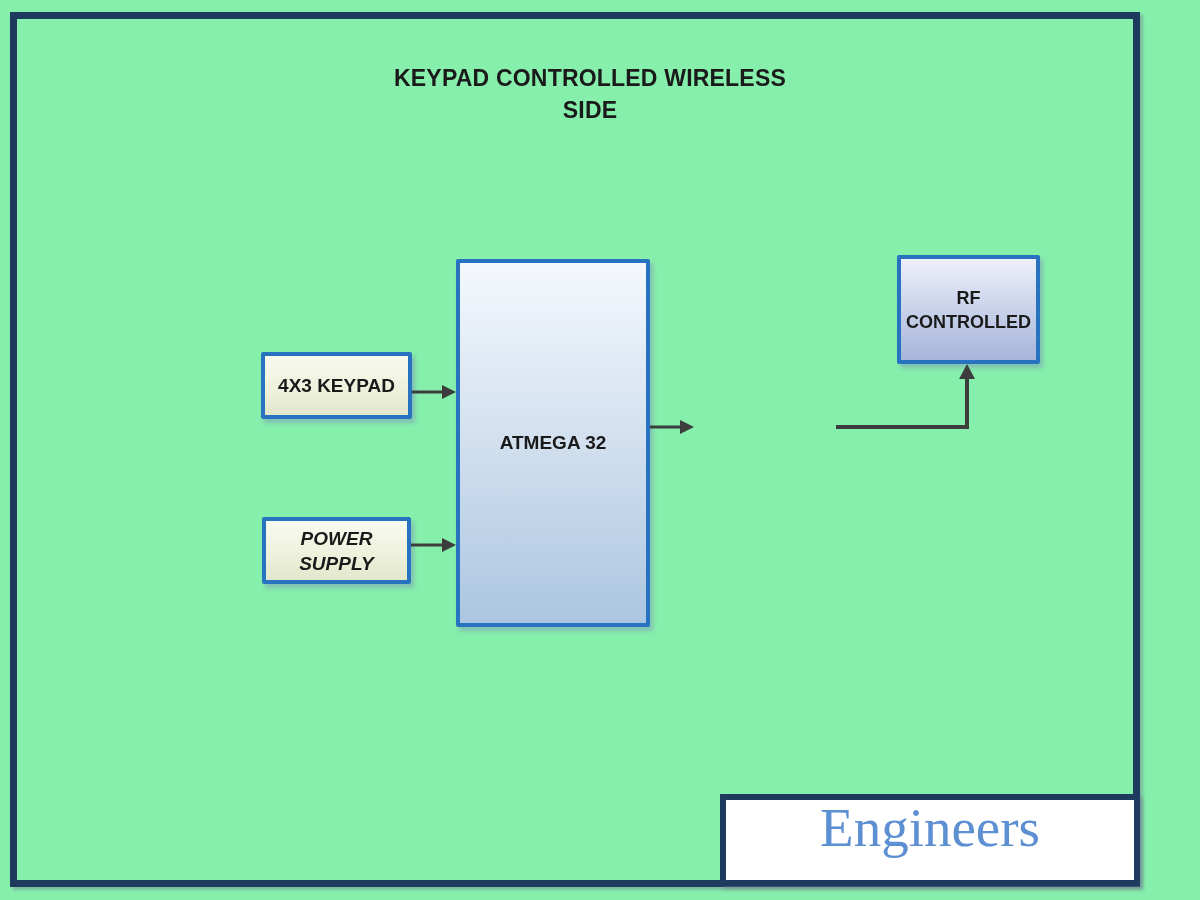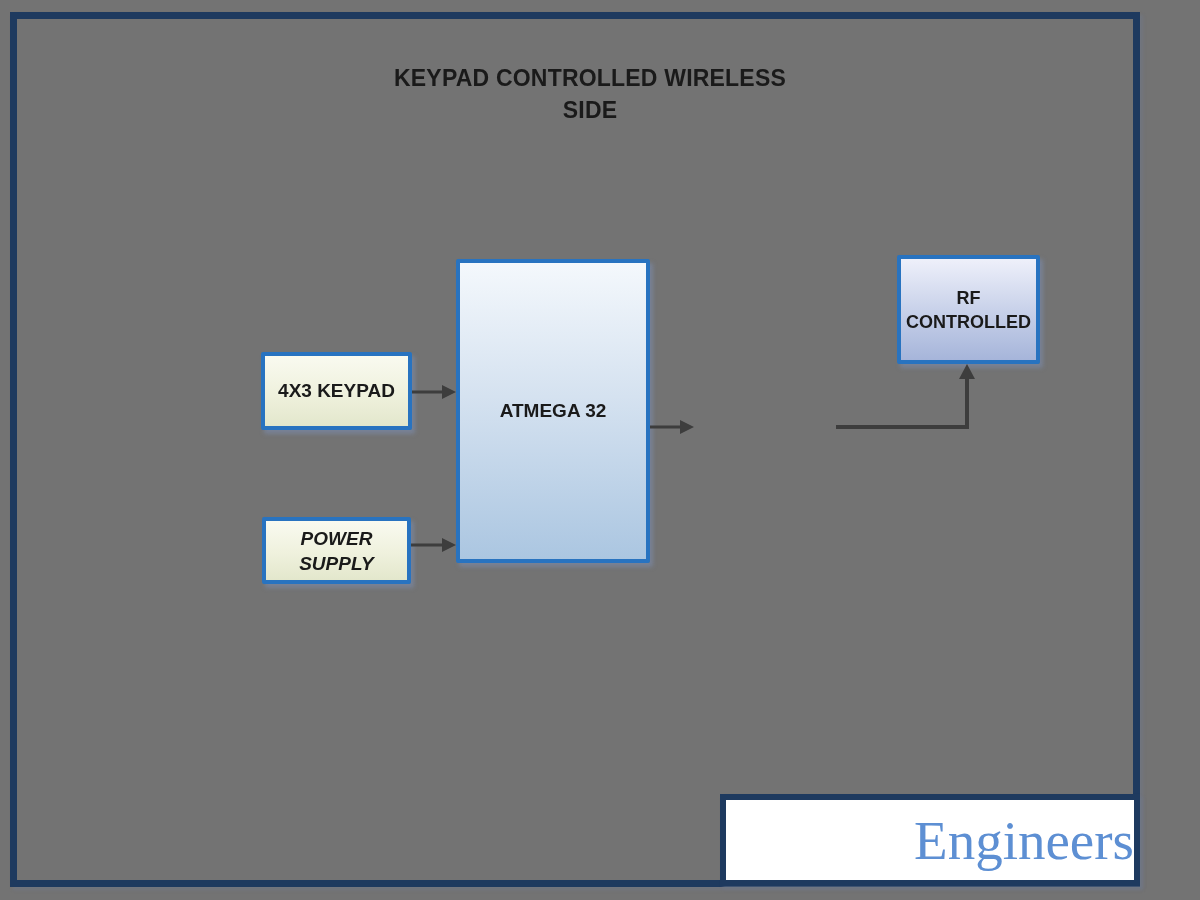--- a/index.html
+++ b/index.html
@@ -1,17 +1,17 @@
 <!DOCTYPE html>
 <html><head>
 <meta charset="utf-8">
 <style>
   html,body{margin:0;padding:0;background:#ffffff;}
   .page{
-    position:relative;width:1200px;height:900px;background:#737373;overflow:hidden;
+    position:relative;width:1200px;height:900px;background:#86efac;overflow:hidden;
     font-family:"Liberation Sans", sans-serif;
   }
   .frame{
     position:absolute;left:10px;top:12px;width:1130px;height:875px;
     border:7px solid #1e3a5f;box-sizing:border-box;
     box-shadow:3px 3px 3px rgba(110,120,140,0.45);
     background:transparent;
   }
   .title{
     position:absolute;left:340px;top:62px;width:500px;text-align:center;
@@ -20,41 +20,40 @@
   .block{
     position:absolute;box-sizing:border-box;
     border:4px solid #2873c0;border-radius:2px;
     display:flex;align-items:center;justify-content:center;text-align:center;
     font-weight:bold;color:#1a1a1a;
     box-shadow:3px 4px 4px rgba(125,145,185,0.5);
   }
   .fill-cream{background:linear-gradient(to bottom,#f9faf0 0%,#eff1dd 55%,#e3e7cc 100%);}
   .fill-blue{background:linear-gradient(to bottom,#f4f8fc 0%,#d5e2f0 45%,#abc6e1 100%);}
   .fill-purple{background:linear-gradient(to bottom,#eef0fa 0%,#c9d2ea 50%,#a6b5da 100%);}
-  .block-keypad{left:261px;top:352px;width:151px;height:78px;font-size:19px;}
+  .block-keypad{left:261px;top:352px;width:151px;height:67px;font-size:19px;}
   .block-power{left:262px;top:517px;width:149px;height:67px;font-size:19px;}
   .block-power .lbl{max-width:92px;line-height:25px;font-style:italic;}
-  .block-atmega{left:456px;top:259px;width:194px;height:304px;font-size:19px;}
+  .block-atmega{left:456px;top:259px;width:194px;height:368px;font-size:19px;}
   .block-encoder{left:694px;top:373px;width:143px;height:107px;font-size:18px;}
   .block-encoder .lbl{max-width:100px;line-height:25px;}
   .block-rf{left:897px;top:255px;width:143px;height:109px;font-size:18px;}
   .block-rf .lbl{max-width:130px;line-height:24px;}
   .section-label{
     position:absolute;left:408px;top:686px;width:300px;text-align:center;
     font-weight:bold;font-size:23px;color:#1a1a1a;letter-spacing:0.2px;
   }
   .arrow-layer{position:absolute;left:0;top:0;width:1200px;height:900px;pointer-events:none;}
   .logo-box{
     position:absolute;left:720px;top:794px;width:420px;height:92px;box-sizing:border-box;
     border:6px solid #1e3a5f;background:#ffffff;
-    display:flex;align-items:flex-end;justify-content:center;
+    display:flex;align-items:flex-start;justify-content:center;
     font-family:"Liberation Serif", serif;font-size:55px;line-height:1;
     box-shadow:3px 3px 3px rgba(110,120,140,0.45);
     white-space:nowrap;
-    flex-direction:column;
   }
   .logo-blue{color:#5d8fd3;}
   .logo-black{color:#0d0d0d;}
 </style>
 </head>
 <body>
 
 <div class="page">
 
   <div class="frame"></div>

